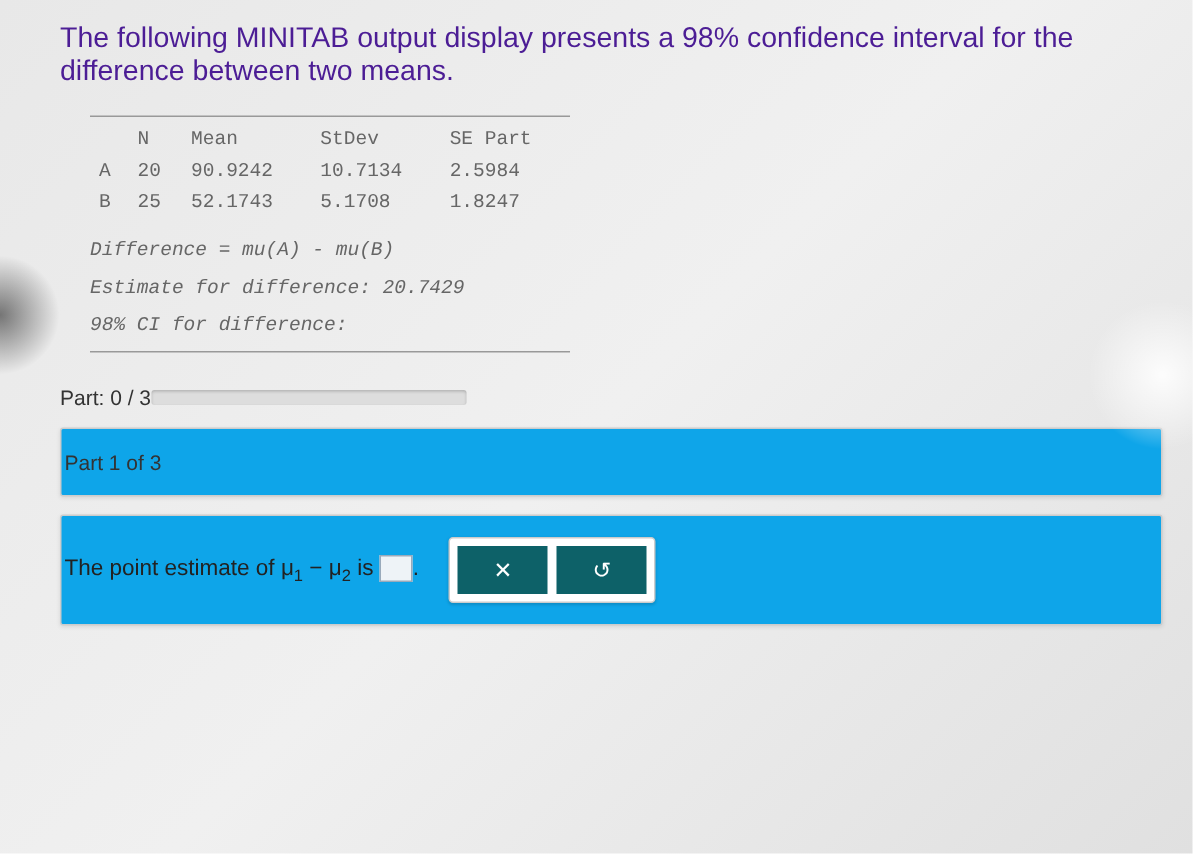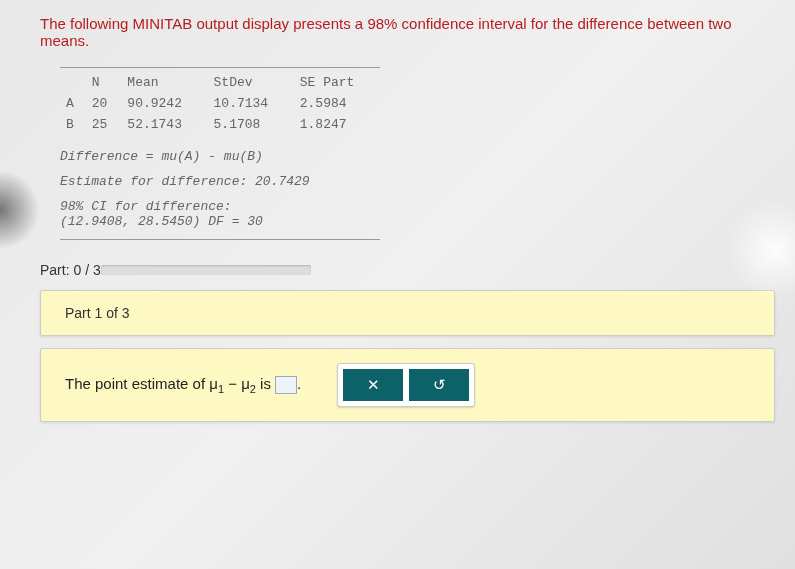--- a/index.html
+++ b/index.html
@@ -22,22 +22,22 @@
     background: radial-gradient(circle, rgba(0,0,0,0.5) 0%, transparent 70%);
     border-radius: 50%;
   }
   .vignette.right {
     right: -30px; top: 200px;
     width: 100px; height: 100px;
     background: radial-gradient(circle, rgba(255,255,255,0.9) 0%, transparent 70%);
     border-radius: 50%;
   }
   .prompt {
-    font-size: 15px;
-    color: #b91c1c;
+    font-size: 19px;
+    color: #4c1d95;
     margin-bottom: 18px;
     font-weight: 500;
   }
   .output-box {
     margin-left: 20px;
     width: 320px;
   }
   .hr-top { border: none; border-top: 1px solid #999; margin-bottom: 4px; }
   .hr-bot { border: none; border-top: 1px solid #999; margin-top: 6px; }
   table.minitab {
@@ -68,32 +68,32 @@
     display: flex;
     align-items: center;
   }
   .progress-track {
     width: 210px; height: 10px;
     background: #ddd;
     border-radius: 2px;
     box-shadow: inset 0 1px 2px rgba(0,0,0,0.2);
   }
   .card {
-    background: #fef9c3;
+    background: #0ea5e9;
     border: 1px solid #ccc;
     border-radius: 2px;
     margin-top: 12px;
-    padding: 14px 24px;
+    padding: 14px 2px;
     box-shadow: 0 1px 3px rgba(0,0,0,0.1);
   }
   .card .title { font-size: 14px; color: #333; }
   .question-row {
     display: flex;
     align-items: center;
-    gap: 36px;
+    gap: 20px;
   }
   .stem { font-size: 15px; color: #222; }
   .stem .sub { font-size: 11px; vertical-align: sub; }
   .answer-box {
     display: inline-block;
     width: 22px; height: 18px;
     background: #eef3f7;
     border: 1px solid #9ab;
     vertical-align: middle;
   }
@@ -152,21 +152,20 @@
       <td>1.8247</td>
     </tr>
   </tbody>
     </table>
 
   <div class="mono-block">
     <div>Difference = mu(A) - mu(B)</div>
     <div>Estimate for difference: 20.7429</div>
     <div>
       <span>98% CI for difference:</span><br>
-      <span>(12.9408, 28.5450) DF = 30</span>
     </div>
   </div>
   <hr class="hr-bot">
 </div>
 
 <div class="part-counter">
   <span>Part: 0 / 3</span>
   <div class="progress-track"></div>
 </div>
 

